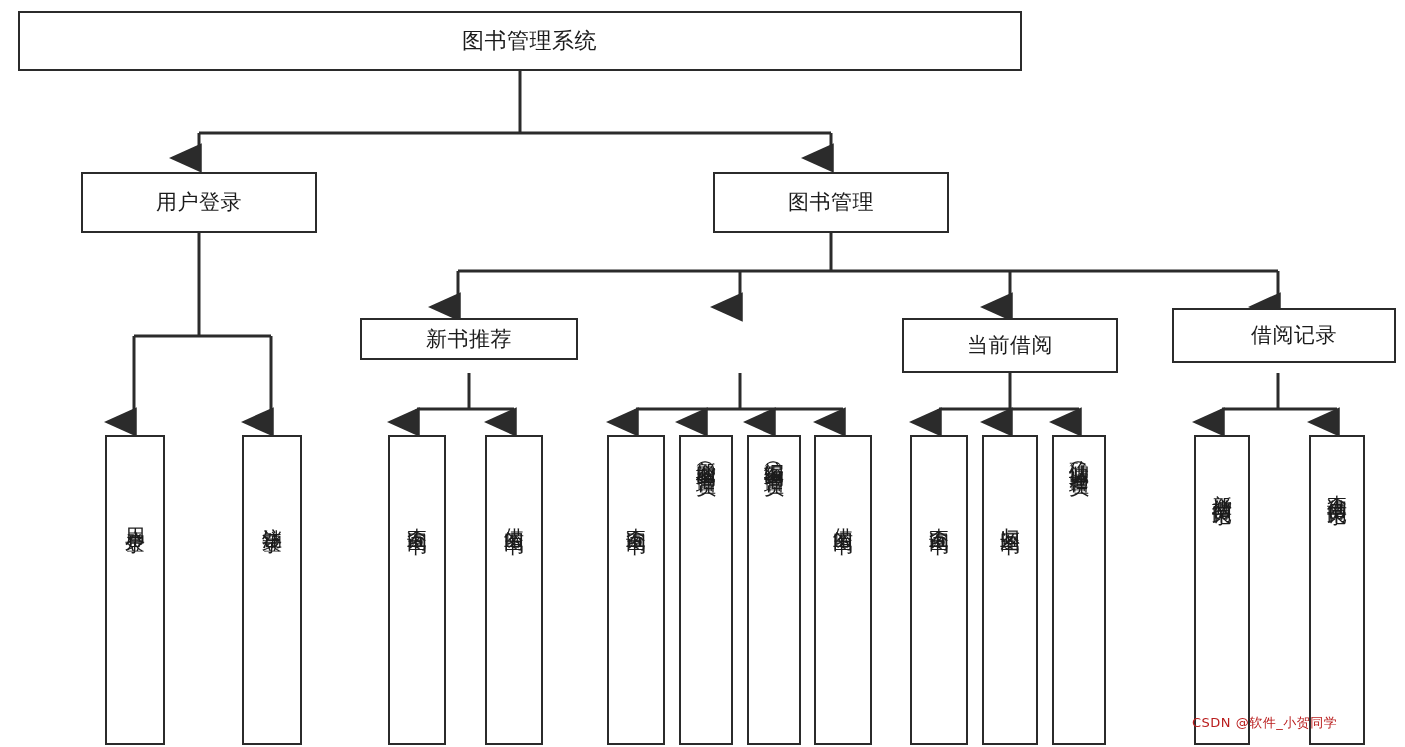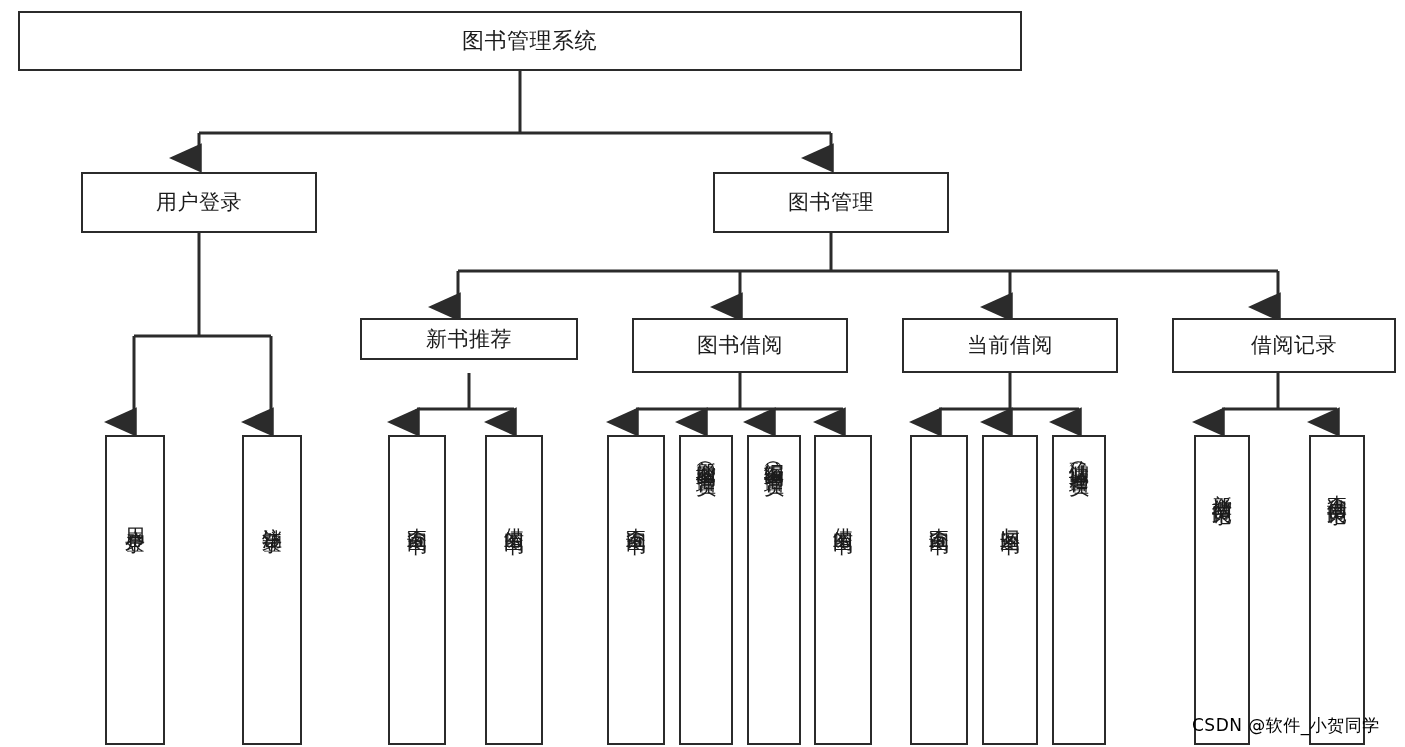--- a/index.html
+++ b/index.html
@@ -57,22 +57,22 @@
   .node.vert .label {
     writing-mode: vertical-rl;
     text-orientation: upright;
     font-size: 20px;
     line-height: 1.06;
     letter-spacing: 2.5px;
     white-space: nowrap;
   }
   .watermark {
     position: absolute;
-    font-size: 17px;
-    color: #000000;
+    font-size: 13px;
+    color: #b91c1c;
     white-space: nowrap;
     letter-spacing: 0.5px;
   }
 </style>
 </head>
 <body>
 
 <div id="canvas">
 
   <svg id="wires" viewBox="0 0 1405 747" width="1405" height="747" xmlns="http://www.w3.org/2000/svg">
@@ -139,29 +139,26 @@
   </div>
 
   <div class="node horiz" style="left:713px; top:172px; width:236px; height:61px;">
     <span class="label">图书管理</span>
   </div>
 
   <div class="node horiz" style="left:360px; top:318px; width:218px; height:42px;">
     <span class="label">新书推荐</span>
   </div>
 
-  <div class="node horiz" style="left:632px; top:318px; width:216px; height:55px;">
-    <span class="label">图书借阅</span>
-  </div>
 
   <div class="node horiz" style="left:902px; top:318px; width:216px; height:55px;align-items:center;">
     <span class="label">当前借阅</span>
   </div>
 
-  <div class="node horiz" style="left:1172px; top:318px; width:224px; height:55px;padding-left:20px;">
+  <div class="node horiz" style="left:1172px; top:308px; width:224px; height:55px;padding-left:20px;">
     <span class="label">借阅记录</span>
   </div>
 
   <div class="node vert" style="left:105px; top:435px; width:60px; height:310px; padding-top:75px;">
     <span class="label">用户登录</span>
   </div>
 
   <div class="node vert" style="left:242px; top:435px; width:60px; height:310px; padding-top:75px;">
     <span class="label">注销登录</span>
   </div>

